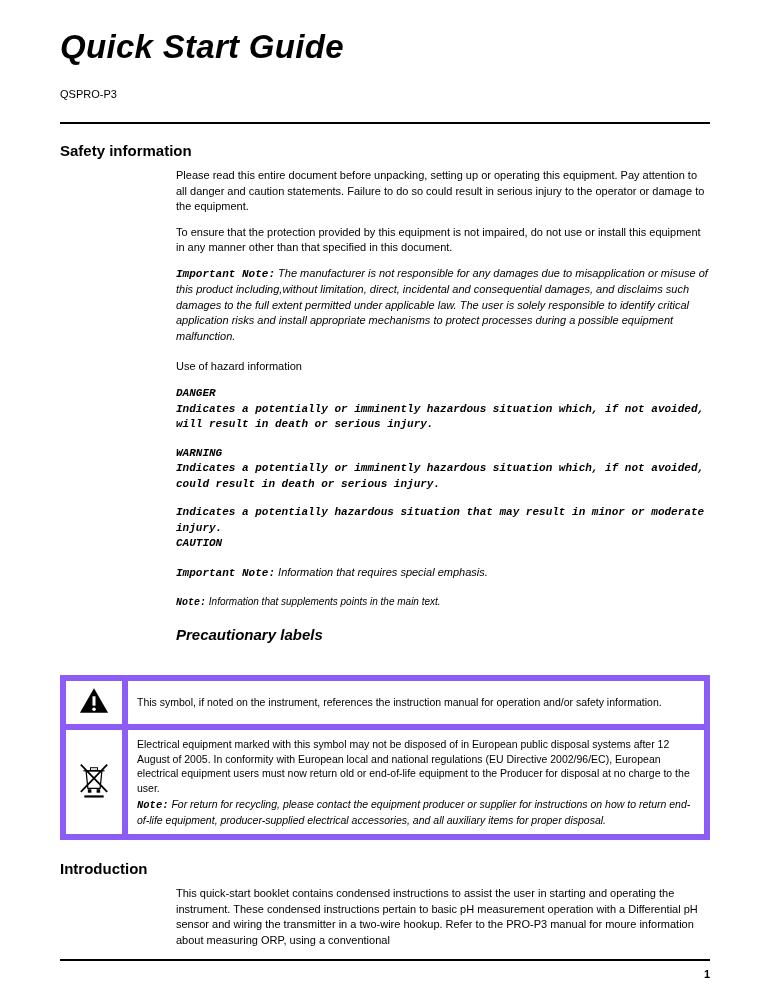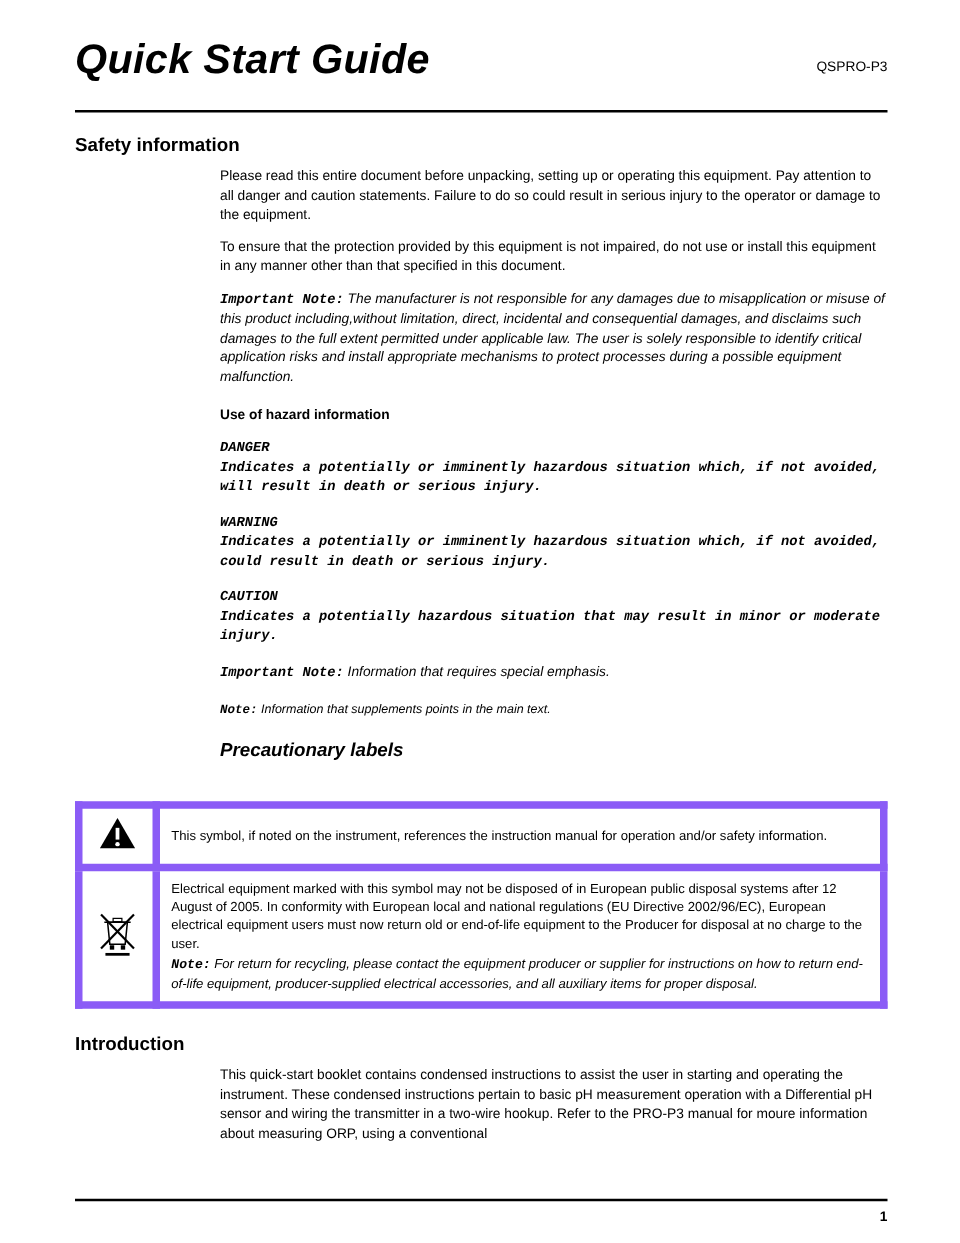--- a/index.html
+++ b/index.html
@@ -11,33 +11,33 @@
     -webkit-font-smoothing: antialiased;
   }
   .page {
     position: relative;
     width: 768px; height: 994px;
     padding: 26px 58px 0 60px;
     box-sizing: border-box;
     overflow: hidden;
     background: #ffffff;
   }
-  .doc-header { display: flex; justify-content: space-between; align-items: flex-start; }
+  .doc-header { display: flex; justify-content: space-between; align-items: flex-start; flex-direction: column; }
   .doc-title {
     font-size: 33px; font-weight: bold; font-style: italic;
     letter-spacing: 0.3px; margin: 2px 0 0 0;
   }
   .doc-code { font-size: 11px; margin-top: 22px; }
   .rule { border-top: 2px solid #000; margin-top: 22px; }
   h2.section-heading { font-size: 15px; font-weight: bold; margin: 18px 0 9px 0; }
   .indent { margin-left: 116px; }
   .indent p.body { font-size: 11px; line-height: 15.5px; margin: 0 0 10px 0; }
   .i  { font-style: italic; }
   .bi { font-weight: bold; font-style: italic; font-family: Liberation Mono, monospace; }
-  .subhead { font-size: 11px; font-weight: bold; margin: 16px 0 14px 0; }
+  .subhead { font-size: 11px; font-weight: normal; margin: 16px 0 14px 0; }
   .hazard { margin-bottom: 13px; }
   .hazard p { font-size: 11px; line-height: 15.5px; margin: 0; }
   .imp2 { margin: 2px 0 14px 0 !important; }
   .small-note { font-size: 10px !important; line-height: 14px !important; margin: 4px 0 16px 0 !important; }
   .prec-head { font-size: 15px; font-weight: bold; margin: 2px 0 0 0; font-style: italic; }
   .prec-text { margin-bottom: 0 !important; }
   table.symbols { width: 100%; border-collapse: collapse; margin-top: 32px; }
   table.symbols td { border: 6px solid #8b5cf6; vertical-align: middle; }
   td.icon-cell { width: 48px; text-align: center; padding: 6px 4px; }
   td.text-cell { padding: 7px 9px; }
@@ -76,22 +76,22 @@
         <p class="bi">DANGER</p>
         <p class="bi">Indicates a potentially or imminently hazardous situation which, if not avoided, will result in death or serious injury.</p>
       </div>
 
       <div class="hazard">
         <p class="bi">WARNING</p>
         <p class="bi">Indicates a potentially or imminently hazardous situation which, if not avoided, could result in death or serious injury.</p>
       </div>
 
       <div class="hazard">
+        <p class="bi">Indicates a potentially hazardous situation that may result in minor or moderate injury.</p>
         <p class="bi">CAUTION</p>
-        <p class="bi">Indicates a potentially hazardous situation that may result in minor or moderate injury.</p>
       </div>
 
       <p class="body imp2"><span class="bi">Important Note:</span> <span class="i">Information that requires special emphasis.</span></p>
 
       <p class="body small-note"><span class="bi">Note:</span> <span class="i">Information that supplements points in the main text.</span></p>
 
       <p class="prec-head">Precautionary labels</p>
     </div>
   </section>
 

